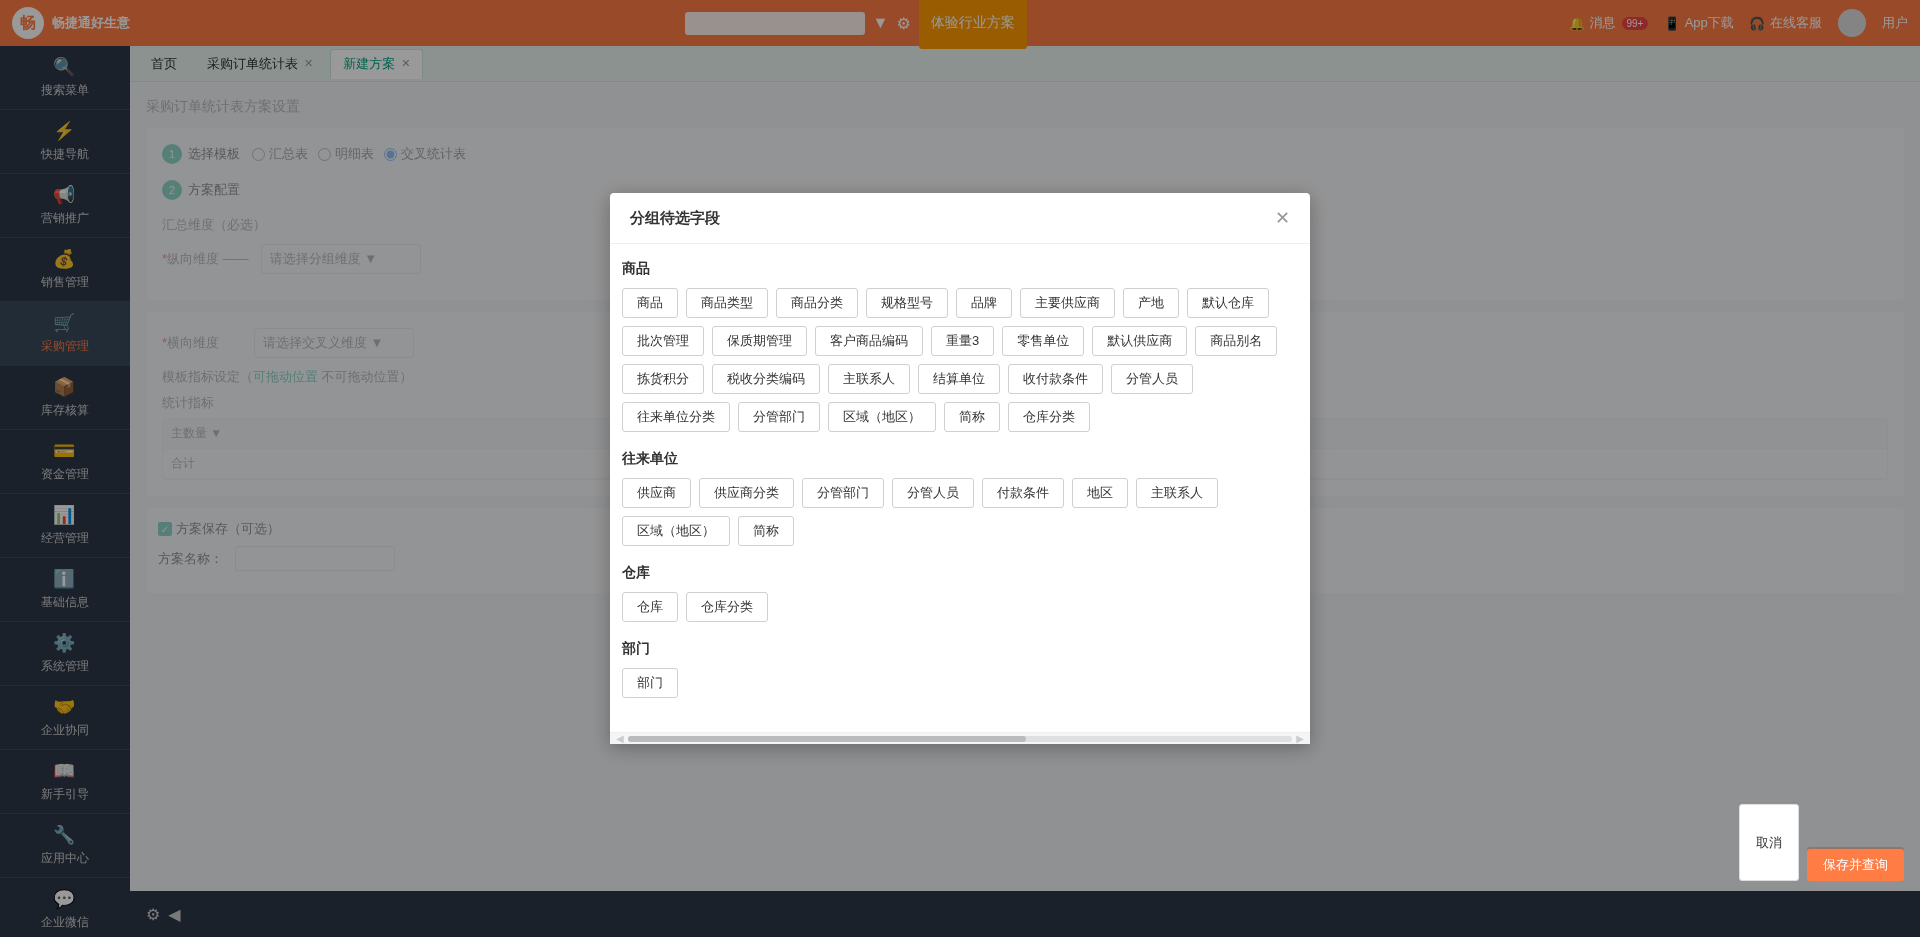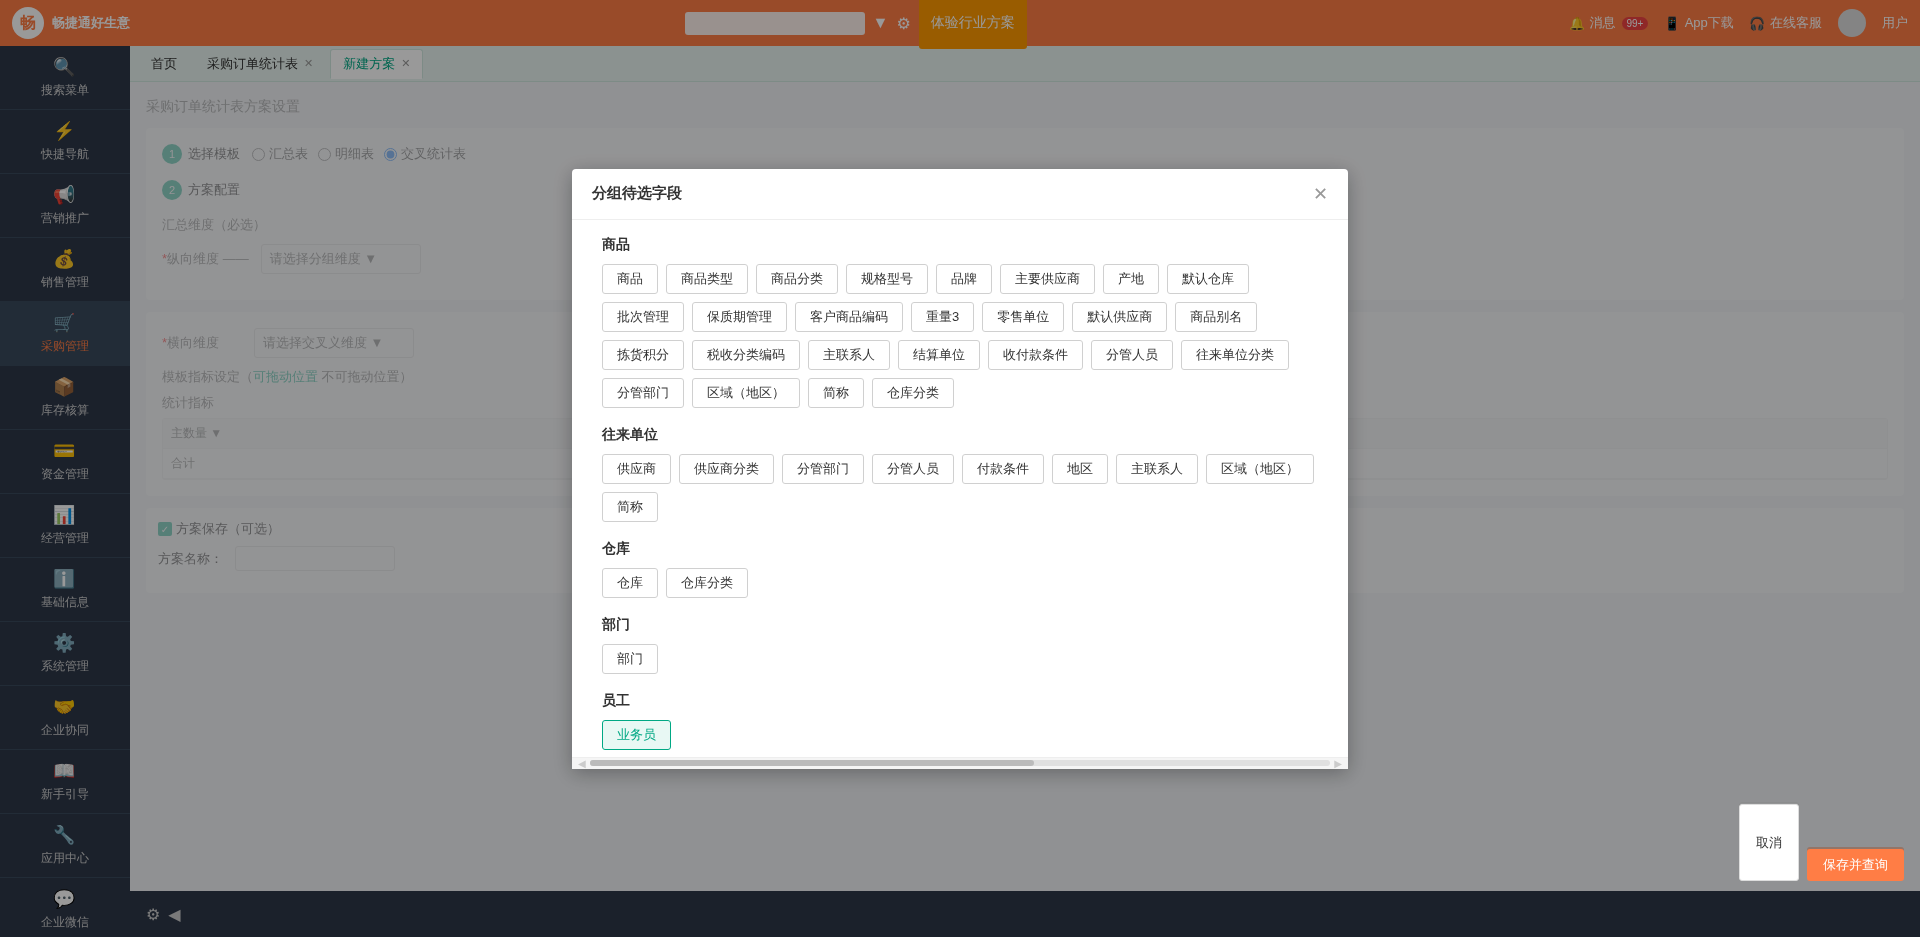--- a/index.html
+++ b/index.html
@@ -130,40 +130,40 @@
       top: 0; left: 0; right: 0; bottom: 0;
       background: rgba(0,0,0,0.4);
       z-index: 200;
       display: flex;
       align-items: center;
       justify-content: center;
     }
     .modal {
       background: white;
       border-radius: 4px;
-      width: 776px;
+      width: 700px;
       max-height: 600px;
       display: flex;
       flex-direction: column;
       box-shadow: 0 4px 20px rgba(0,0,0,0.3);
     }
     .modal-header {
       display: flex;
       align-items: center;
       justify-content: space-between;
       padding: 14px 20px;
       border-bottom: 1px solid #eee;
       flex-shrink: 0;
     }
     .modal-title { font-size: 15px; font-weight: bold; color: #333; }
     .modal-close { background: none; border: none; cursor: pointer; font-size: 18px; color: #999; }
     .modal-body {
       flex: 1;
       overflow-y: auto;
-      padding: 16px 30px;
+      padding: 16px 12px;
     }
     .field-section { margin-bottom: 18px; }
     .section-title { font-size: 14px; font-weight: bold; color: #333; margin-bottom: 10px; }
     .field-tags { display: flex; flex-wrap: wrap; gap: 8px; }
     .field-tag {
       border: 1px solid #d0d0d0;
       border-radius: 3px;
       padding: 5px 14px;
       font-size: 13px;
       color: #333;
@@ -428,26 +428,20 @@
         </div>
       </div>
 
       <div class="field-section">
         <div class="section-title">部门</div>
         <div class="field-tags">
           <button class="field-tag">部门</button>
         </div>
       </div>
 
-      <div class="field-section">
-        <div class="section-title">员工</div>
-        <div class="field-tags">
-          <button class="field-tag selected">业务员</button>
-        </div>
-      </div>
 
     </div>
 
     <div style="height:12px; background:#f5f5f5; border-top:1px solid #eee; display:flex; align-items:center; justify-content:space-between; padding:0 6px; flex-shrink:0;">
       <span style="font-size:10px; color:#ccc;">◀</span>
       <div style="flex:1; height:6px; background:#e0e0e0; margin:0 4px; border-radius:3px; position:relative;">
         <div style="position:absolute; left:0; top:0; width:60%; height:100%; background:#bbb; border-radius:3px;"></div>
       </div>
       <span style="font-size:10px; color:#ccc;">▶</span>
     </div>

